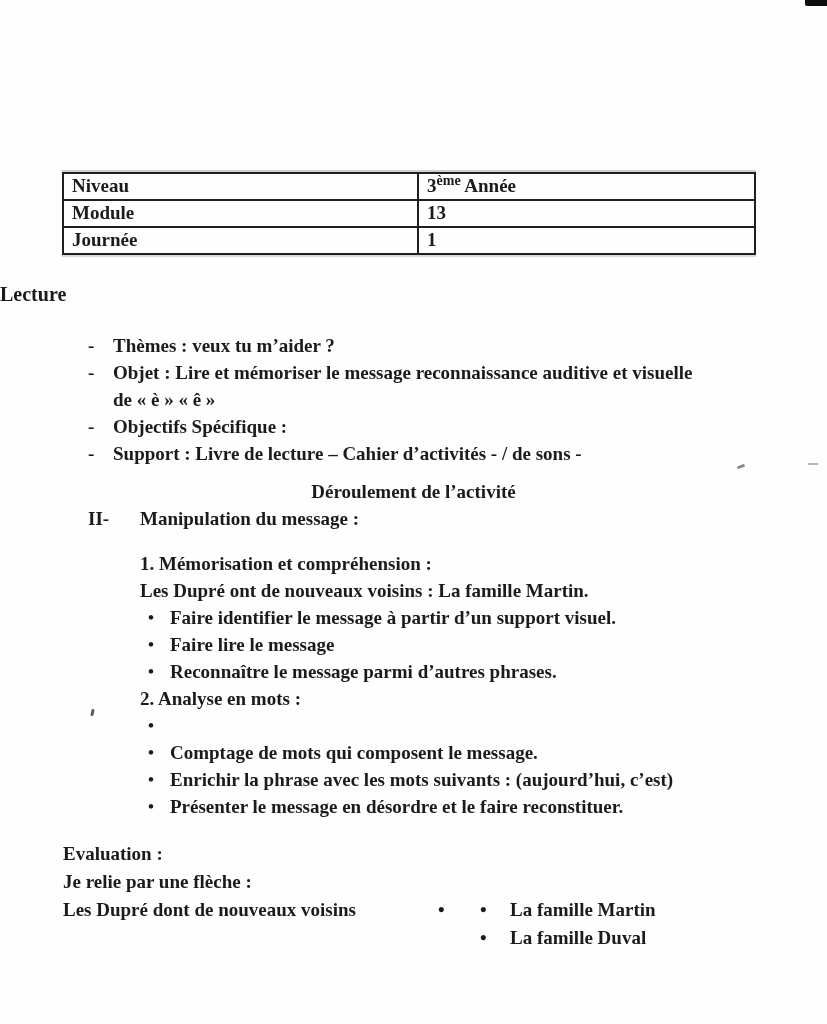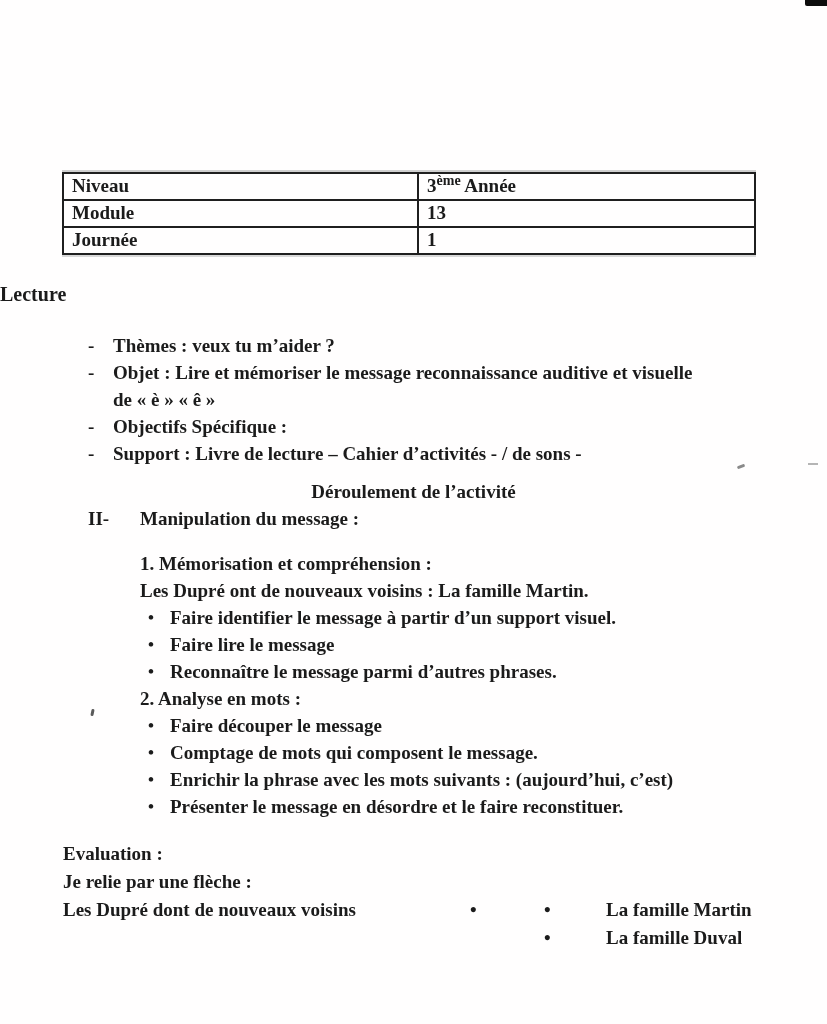--- a/index.html
+++ b/index.html
@@ -45,21 +45,21 @@
   .body-heading { margin-top:11px; text-align:center; font-size:19px; line-height:27px; }
 
   .roman-heading { display:flex; font-size:19px; line-height:27px; }
   .roman-num { margin-left:88px; width:52px; flex:none; }
 
   .steps { margin:18px 0 0 140px; font-size:19px; line-height:27px; }
   .bullet-row { display:flex; }
   .bullet-dot { margin-left:8px; width:22px; flex:none; font-size:17px; }
 
   .eval { margin:20px 0 0 63px; font-size:19px; line-height:28px; }
-  .match-row { display:flex;gap:32px; }
+  .match-row { display:flex; }
   .match-left { width:375px; flex:none; }
   .match-mid { width:42px; flex:none; }
   .match-bullet { width:30px; flex:none; }
 </style>
 </head>
 <body>
 
 <div class="page">
 
   <div class="scan-bar"></div>
@@ -126,21 +126,20 @@
     </div>
     <div class="bullet-row">
       <span class="bullet-dot">•</span>
       <span>Reconnaître le message parmi d’autres phrases.</span>
     </div>
 
     <div class="step-line">2. Analyse en mots :</div>
 
     <div class="bullet-row">
       <span class="bullet-dot">•</span>
-      <span>Faire découper le message</span>
     </div>
     <div class="bullet-row">
       <span class="bullet-dot">•</span>
       <span>Comptage de mots qui composent le message.</span>
     </div>
     <div class="bullet-row">
       <span class="bullet-dot">•</span>
       <span>Enrichir la phrase avec les mots suivants : (aujourd’hui, c’est)</span>
     </div>
     <div class="bullet-row">

